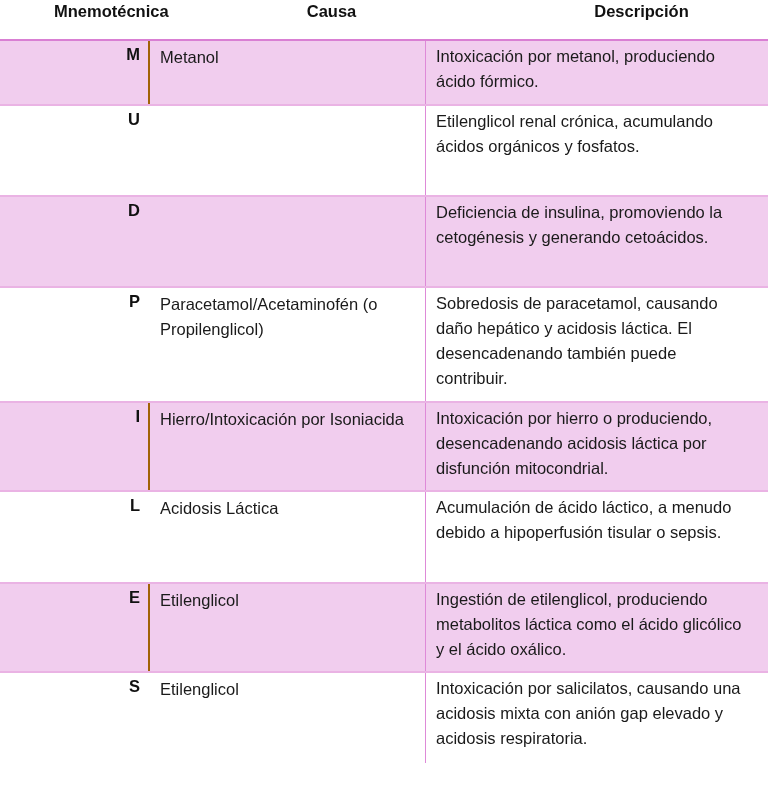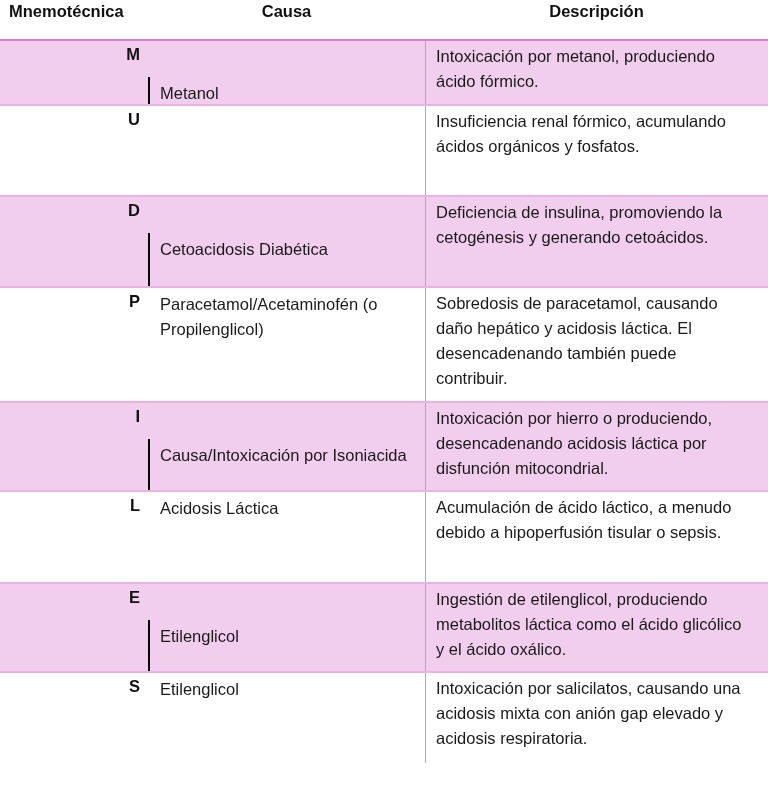--- a/index.html
+++ b/index.html
@@ -6,42 +6,42 @@
     body {
       width: 768px; height: 804px; overflow: hidden; position: relative;
       font-family: "Liberation Sans", sans-serif; color: #1a1a1a;
     }
     .table { position: absolute; left: 0; top: 0; width: 768px; }
     .header-row {
       position: relative; height: 39px;
       border-bottom: 2px solid #d97fd3;
     }
     .hcell {
-      position: absolute; top: 2px; font-weight: bold; font-size: 16.5px; color: #111;
+      position: absolute; top: 2px; font-weight: bold; font-size: 16.5px; color: #111; margin-left: 45px;
     }
     .h-mnemo { left: 9px; }
     .h-causa { left: 148px; width: 277px; text-align: center; }
     .h-desc { left: 425px; width: 343px; text-align: center; }
 
     .row { position: relative; width: 768px; }
     .row.pink { background: #f1cdee; }
     .row.white { background: #ffffff; }
     .row + .row { border-top: 2px solid #e7a9e1; }
     .row.pink + .row.white, .row.white + .row.pink { border-top: 2px solid #eab3e4; }
 
     .c-letter {
       position: absolute; left: 0; width: 140px; top: 4px; text-align: right;
       font-weight: bold; font-size: 16.5px; color: #111;
     }
     .c-cause {
       position: absolute; left: 148px; width: 277px; top: 0; bottom: 0;
       padding: 4px 0 0 10px; box-sizing: border-box;
       font-size: 16.5px; line-height: 25px;
     }
-    .row.pink .c-cause { border-left: 2px solid #000000; margin-top: 36px; }
+    .row.pink .c-cause { border-left: 2px solid #a16207; }
     .row.white .c-cause { border-left: 2px solid #ffffff; }
     .c-desc {
       position: absolute; left: 425px; width: 343px; top: 0; bottom: 0;
       padding: 3px 16px 0 10px; box-sizing: border-box;
       border-left: 1.5px solid #de8ad8;
       font-size: 16.5px; line-height: 25px;
     }
   </style>
 </head>
 <body>
@@ -54,38 +54,37 @@
   </div>
 
   <div class="row pink" style="height:63px">
     <div class="c-letter">M</div>
     <div class="c-cause">Metanol</div>
     <div class="c-desc">Intoxicación por metanol, produciendo ácido fórmico.</div>
   </div>
 
   <div class="row white" style="height:89px">
     <div class="c-letter">U</div>
-    <div class="c-desc">Insuficiencia renal fórmico, acumulando ácidos orgánicos y fosfatos.</div>
+    <div class="c-desc">Etilenglicol renal crónica, acumulando ácidos orgánicos y fosfatos.</div>
   </div>
 
   <div class="row pink" style="height:89px">
     <div class="c-letter">D</div>
-    <div class="c-cause">Cetoacidosis Diabética</div>
     <div class="c-desc">Deficiencia de insulina, promoviendo la cetogénesis y generando cetoácidos.</div>
   </div>
 
   <div class="row white" style="height:113px">
     <div class="c-letter">P</div>
     <div class="c-cause">Paracetamol/Acetaminofén (o Propilenglicol)</div>
     <div class="c-desc">Sobredosis de paracetamol, causando daño hepático y acidosis láctica. El desencadenando también puede contribuir.</div>
   </div>
 
   <div class="row pink" style="height:87px">
     <div class="c-letter">I</div>
-    <div class="c-cause">Causa/Intoxicación por Isoniacida</div>
+    <div class="c-cause">Hierro/Intoxicación por Isoniacida</div>
     <div class="c-desc">Intoxicación por hierro o produciendo, desencadenando acidosis láctica por disfunción mitocondrial.</div>
   </div>
 
   <div class="row white" style="height:90px">
     <div class="c-letter">L</div>
     <div class="c-cause">Acidosis Láctica</div>
     <div class="c-desc">Acumulación de ácido láctico, a menudo debido a hipoperfusión tisular o sepsis.</div>
   </div>
 
   <div class="row pink" style="height:87px">

